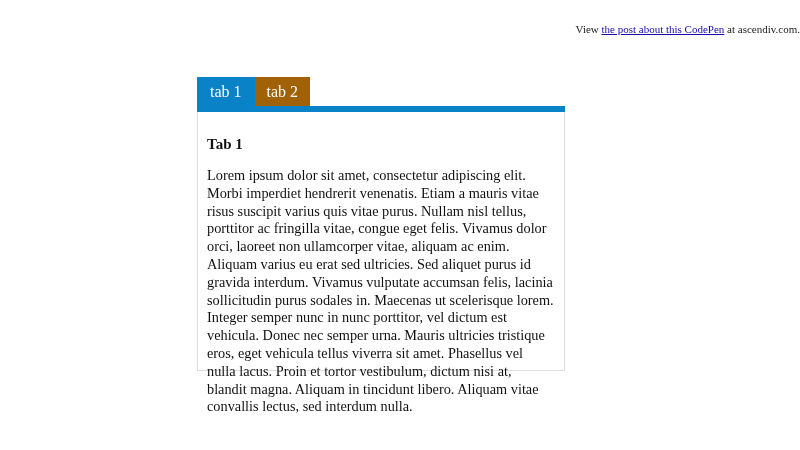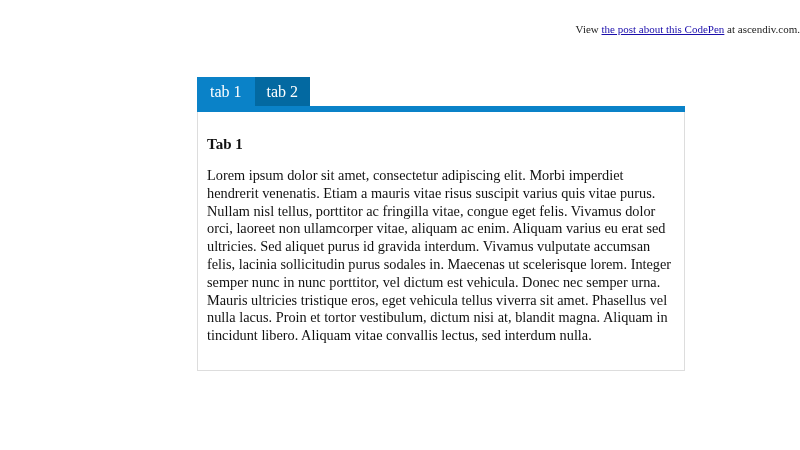--- a/index.html
+++ b/index.html
@@ -1,21 +1,21 @@
 <!DOCTYPE html>
 <html><head>
   <meta charset="utf-8">
   <style>
     html, body { margin: 0; padding: 0; background: #ffffff; }
     body { width: 800px; height: 450px; position: relative; font-family: "Liberation Serif", serif; color: #111; overflow: hidden; }
     .intro { position: absolute; top: 23px; left: 0; width: 800px; text-align: right; font-size: 11px; color: #222; }
     .intro a { color: #1a0dab; text-decoration: underline; }
-    .tabs { position: absolute; left: 197px; top: 77px; width: 488px; }
+    .tabs { position: absolute; left: 197px; top: 77px; width: 368px; }
     .tab-list { display: flex; height: 29px; }
-    .tab { height: 29px; line-height: 29px; font-size: 16px; color: #fff; background: #0369a1; padding: 0 12px; cursor: pointer; }
+    .tab { height: 29px; line-height: 29px; font-size: 16px; color: #fff; background: #a16207; padding: 0 12px; cursor: pointer; }
     .tab.active { background: #0a82c8; padding: 0 13px; }
     .tab-bar { height: 6px; background: #0a82c8; }
     .panel { border: 1px solid #ddd; border-top: none; padding: 12px 10px 10px 9px; height: 236px; }
     .panel h3 { margin: 12px 0 14px 0; font-size: 15px; font-weight: bold; }
     .panel p { margin: 0; font-size: 14.3px; line-height: 17.8px; }
   </style>
 </head>
 <body>
 
 <div class="intro"><span>View </span><a href="#">the post about this CodePen</a><span> at ascendiv.com.</span></div>

